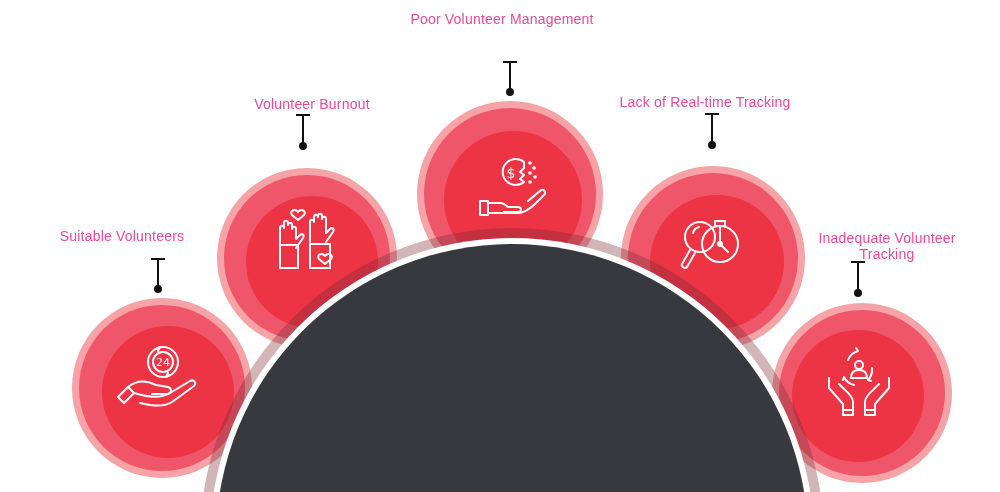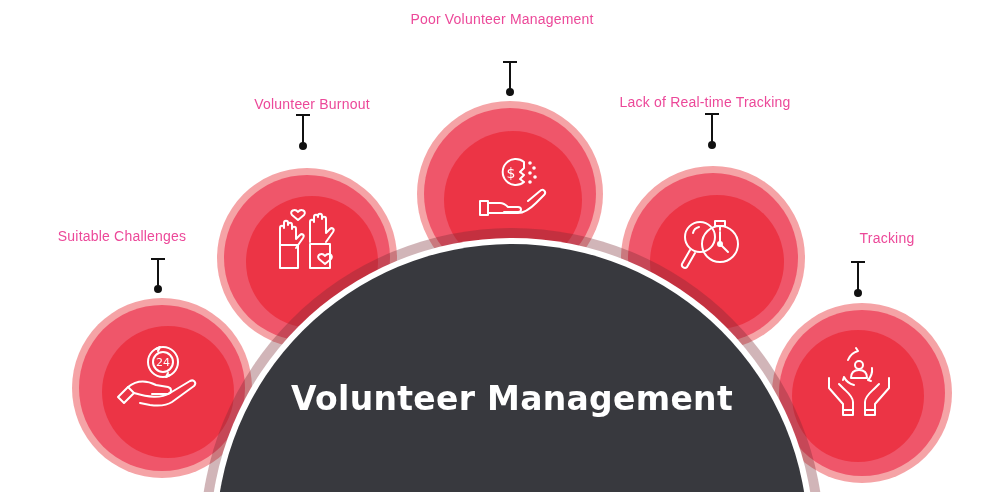--- a/index.html
+++ b/index.html
@@ -138,30 +138,30 @@
         <path d="M829 378 l0 10 l14 16 l0 6 l10 0 l0 -8 c0 -6 -6 -10 -10 -14 l-4 -4"></path>
         <rect x="843" y="410" width="10" height="5"></rect>
         <path d="M889 378 l0 10 l-14 16 l0 6 l-10 0 l0 -8 c0 -6 6 -10 10 -14 l4 -4"></path>
         <rect x="865" y="410" width="10" height="5"></rect>
       </g>
     </g>
   </g>
 </svg>
 
 <div class="label" style="left:122px;top:228px;">
-  <div>Suitable Challenges</div>
+  <div>Suitable Volunteers</div>
 </div>
 <div class="label" style="left:312px;top:96px;">
   <div>Volunteer Burnout</div>
 </div>
 <div class="label" style="left:502px;top:11px;">
   <div>Poor Volunteer Management</div>
 </div>
 <div class="label" style="left:705px;top:94px;">
   <div>Lack of Real-time Tracking</div>
 </div>
 <div class="label" style="left:887px;top:230px;">
+  <div>Inadequate Volunteer</div>
   <div>Tracking</div>
 </div>
 
 <div class="center-title">
-  <div>Volunteer Management</div>
 </div>
 
 </body></html>

